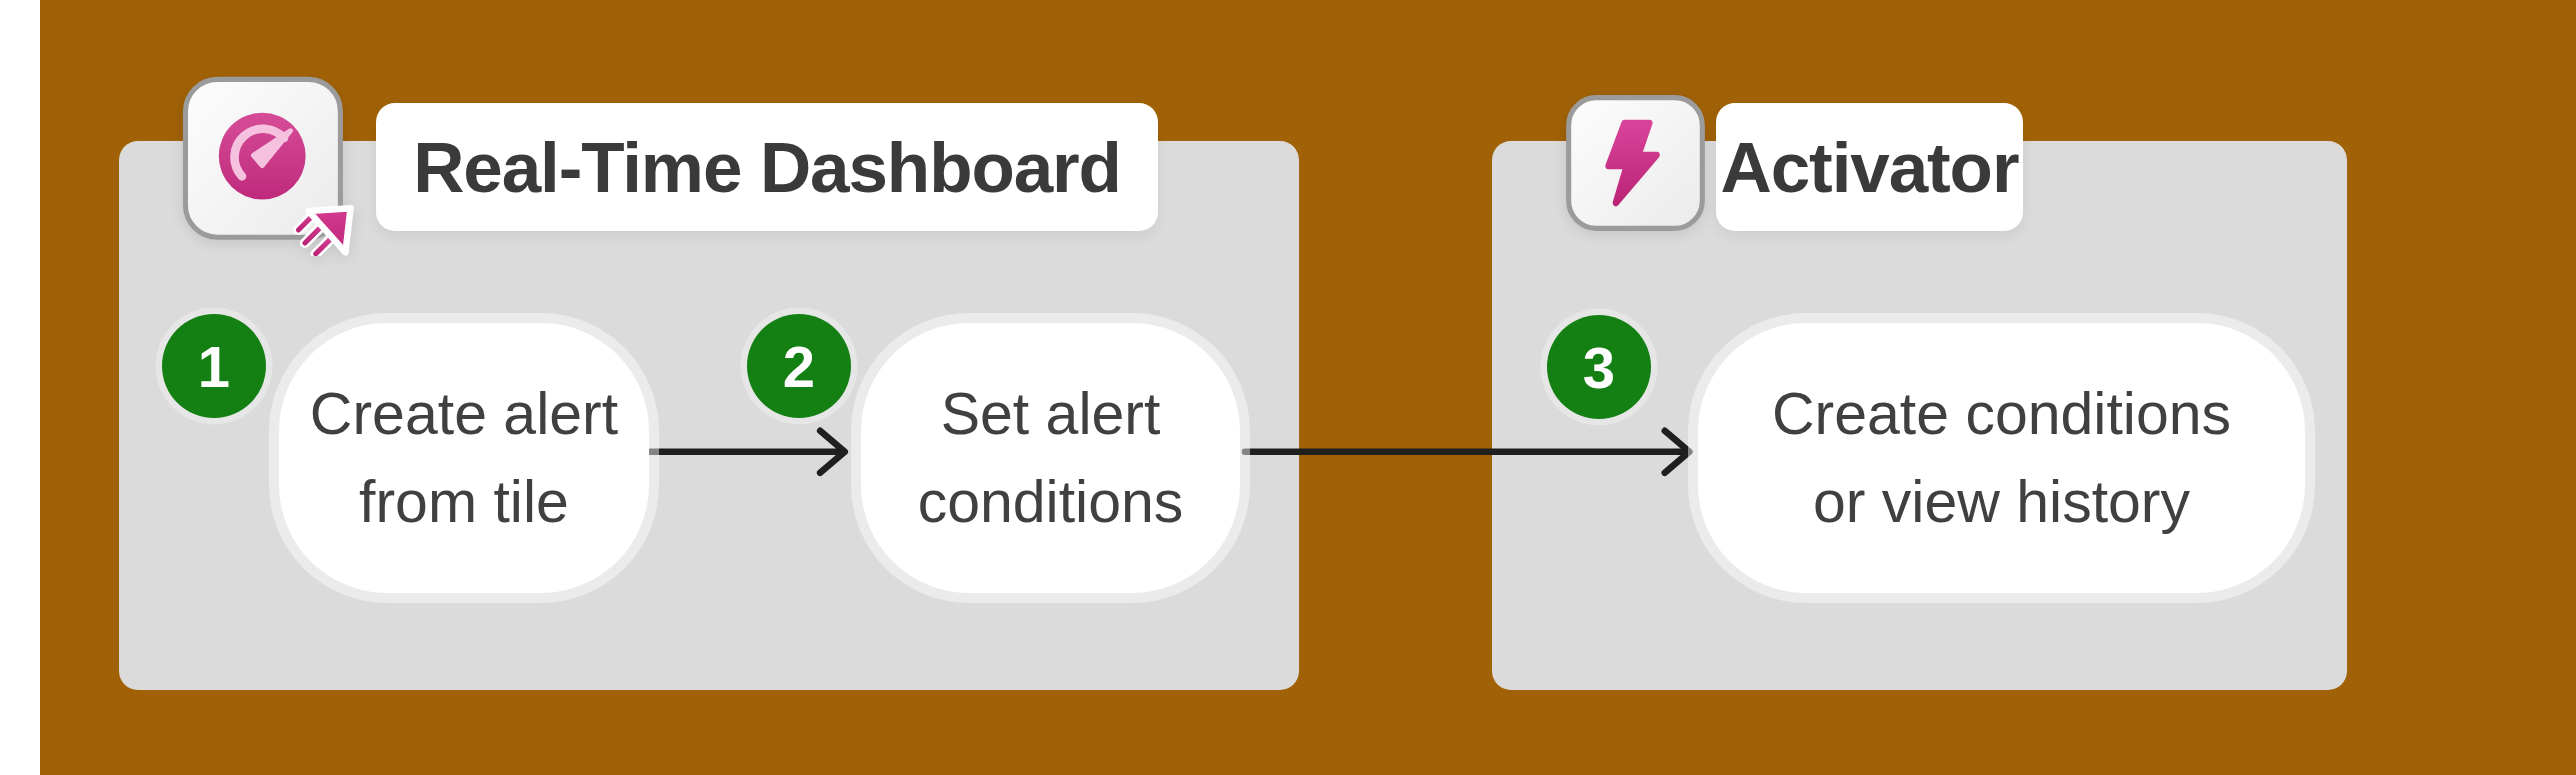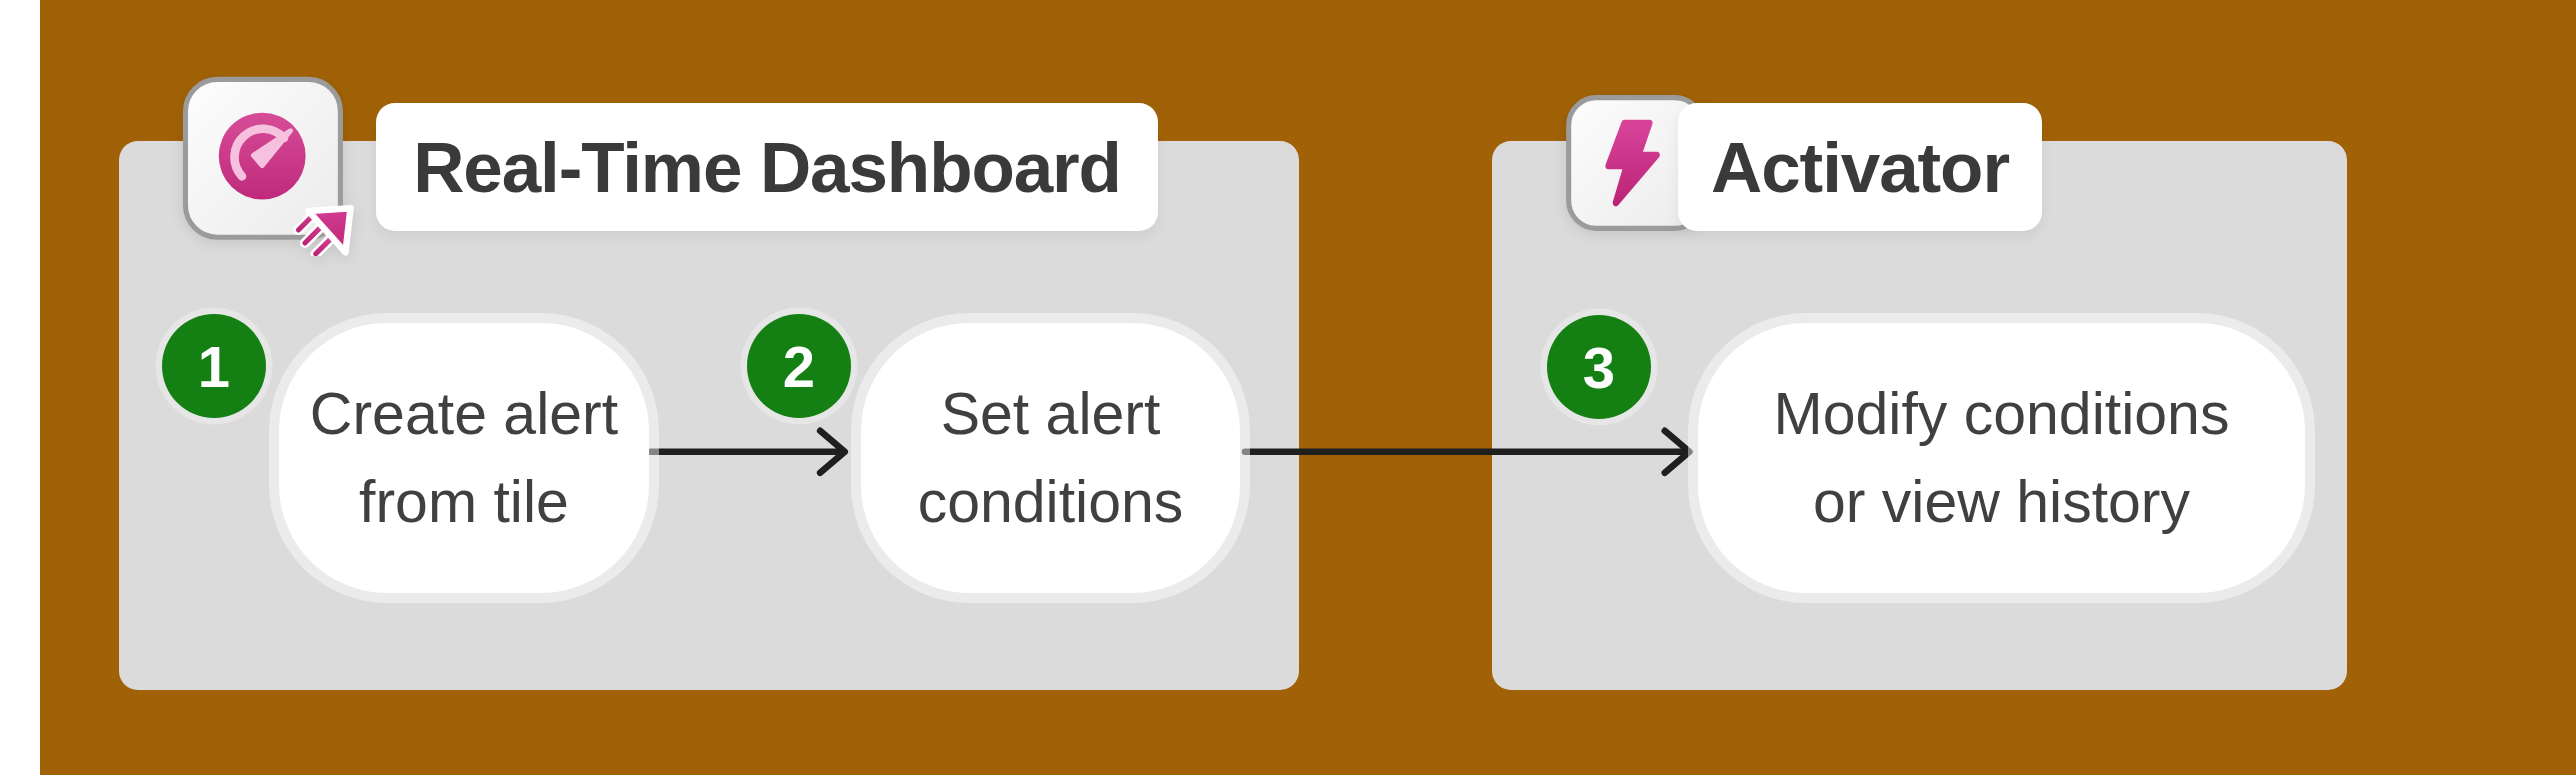--- a/index.html
+++ b/index.html
@@ -12,21 +12,21 @@
   }
   #panel-1{left:79px;width:1180px;}
   #panel-2{left:1452px;width:855px;}
 
   .title-label{
     position:absolute;top:103px;height:128px;background:#ffffff;border-radius:19px;
     display:flex;align-items:center;justify-content:center;
     box-shadow:0 5.8px 13px rgba(0,0,0,0.06);
   }
   #title-label-1{left:336px;width:782px;}
-  #title-label-2{left:1638px;width:364px;}
+  #title-label-2{left:1676px;width:307px;}
   .title-text{
     font-size:71px;font-weight:700;color:#3a3a3a;letter-spacing:-1.1px;white-space:nowrap;
   }
 
   .step-badge{
     position:absolute;width:104px;height:104px;border-radius:50%;
     background:#148014;color:#ffffff;display:flex;align-items:center;justify-content:center;
     font-size:58px;font-weight:700;
     box-shadow:0 0 0 6.5px rgba(255,255,255,0.30);
   }
@@ -136,18 +136,18 @@
 
   <div class="step-card" id="card-2">
     <span>Set alert
 conditions</span>
   </div>
   <div class="step-card" id="card-1">
     <span>Create alert
 from tile</span>
   </div>
   <div class="step-card" id="card-3">
-    <span>Modify conditions
+    <span>Create conditions
 or view history</span>
   </div>
 
 </div>
 
 
 </body></html>

